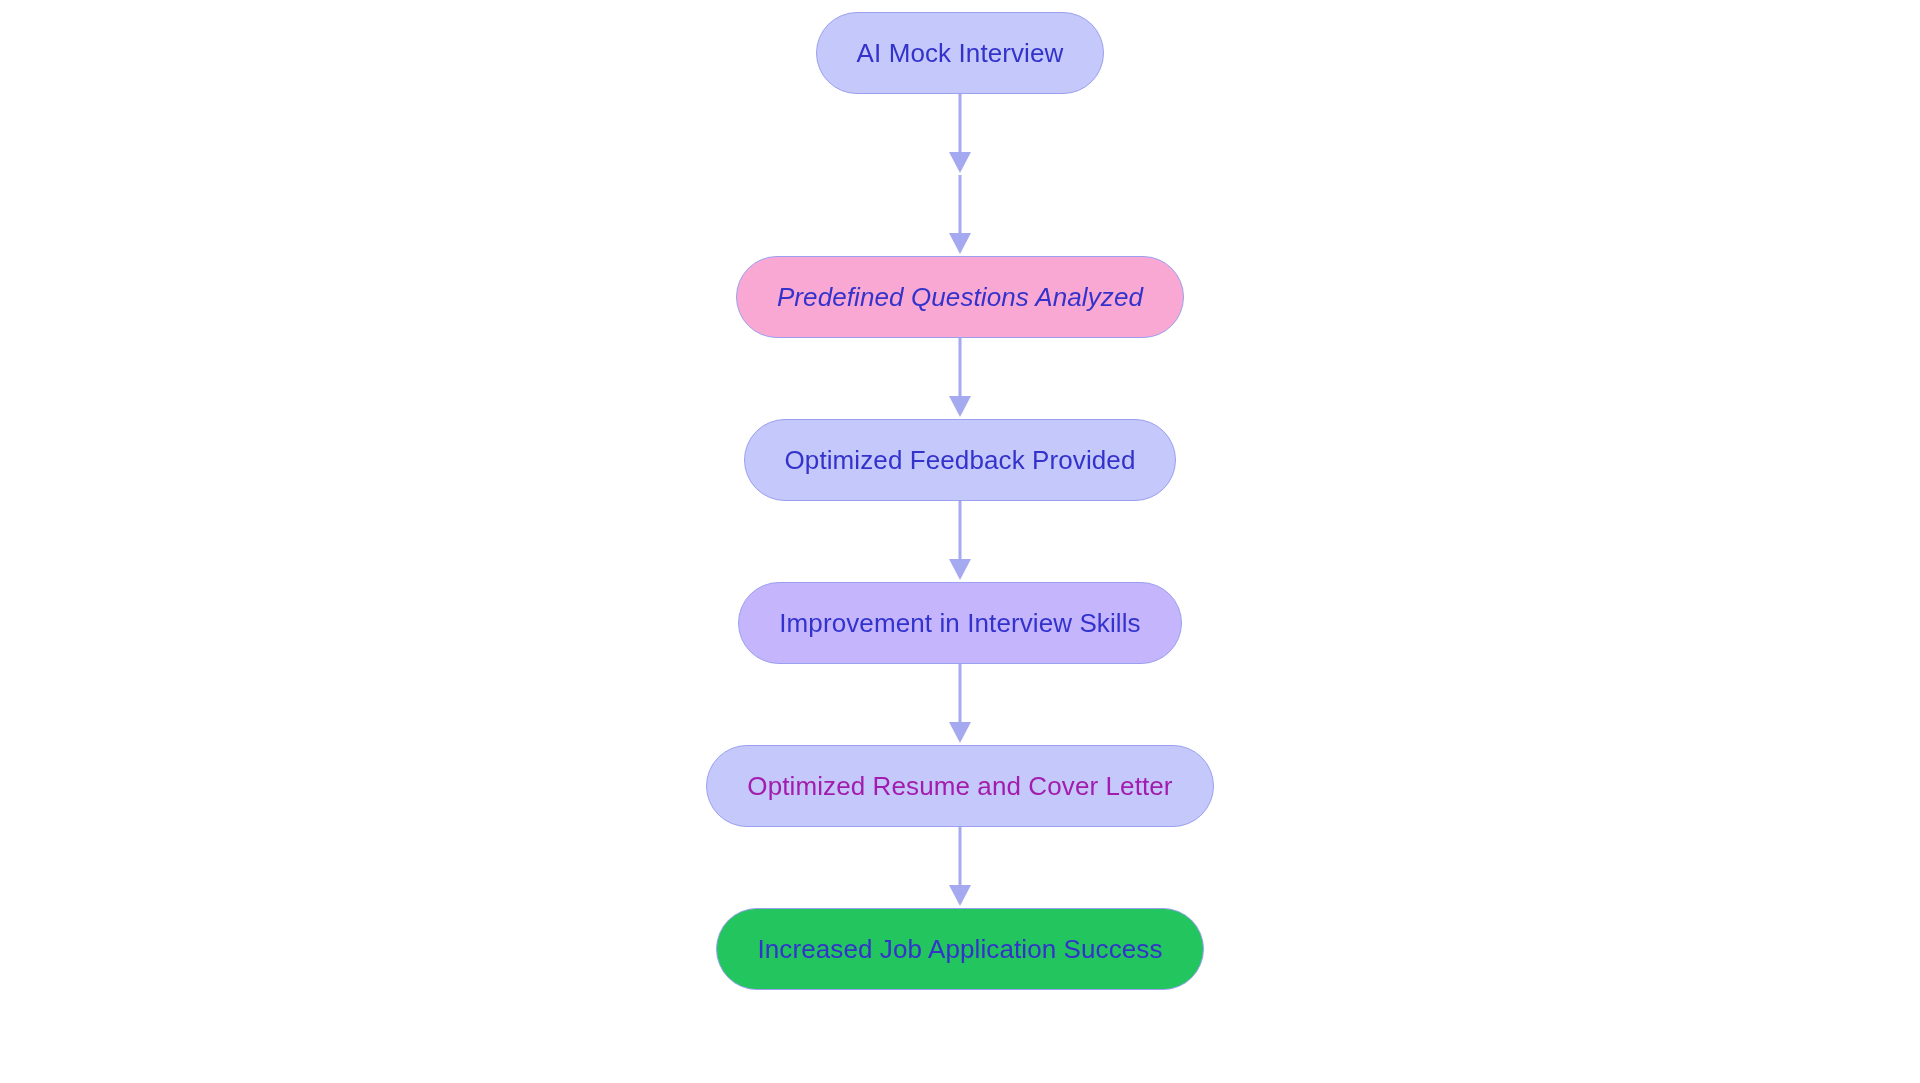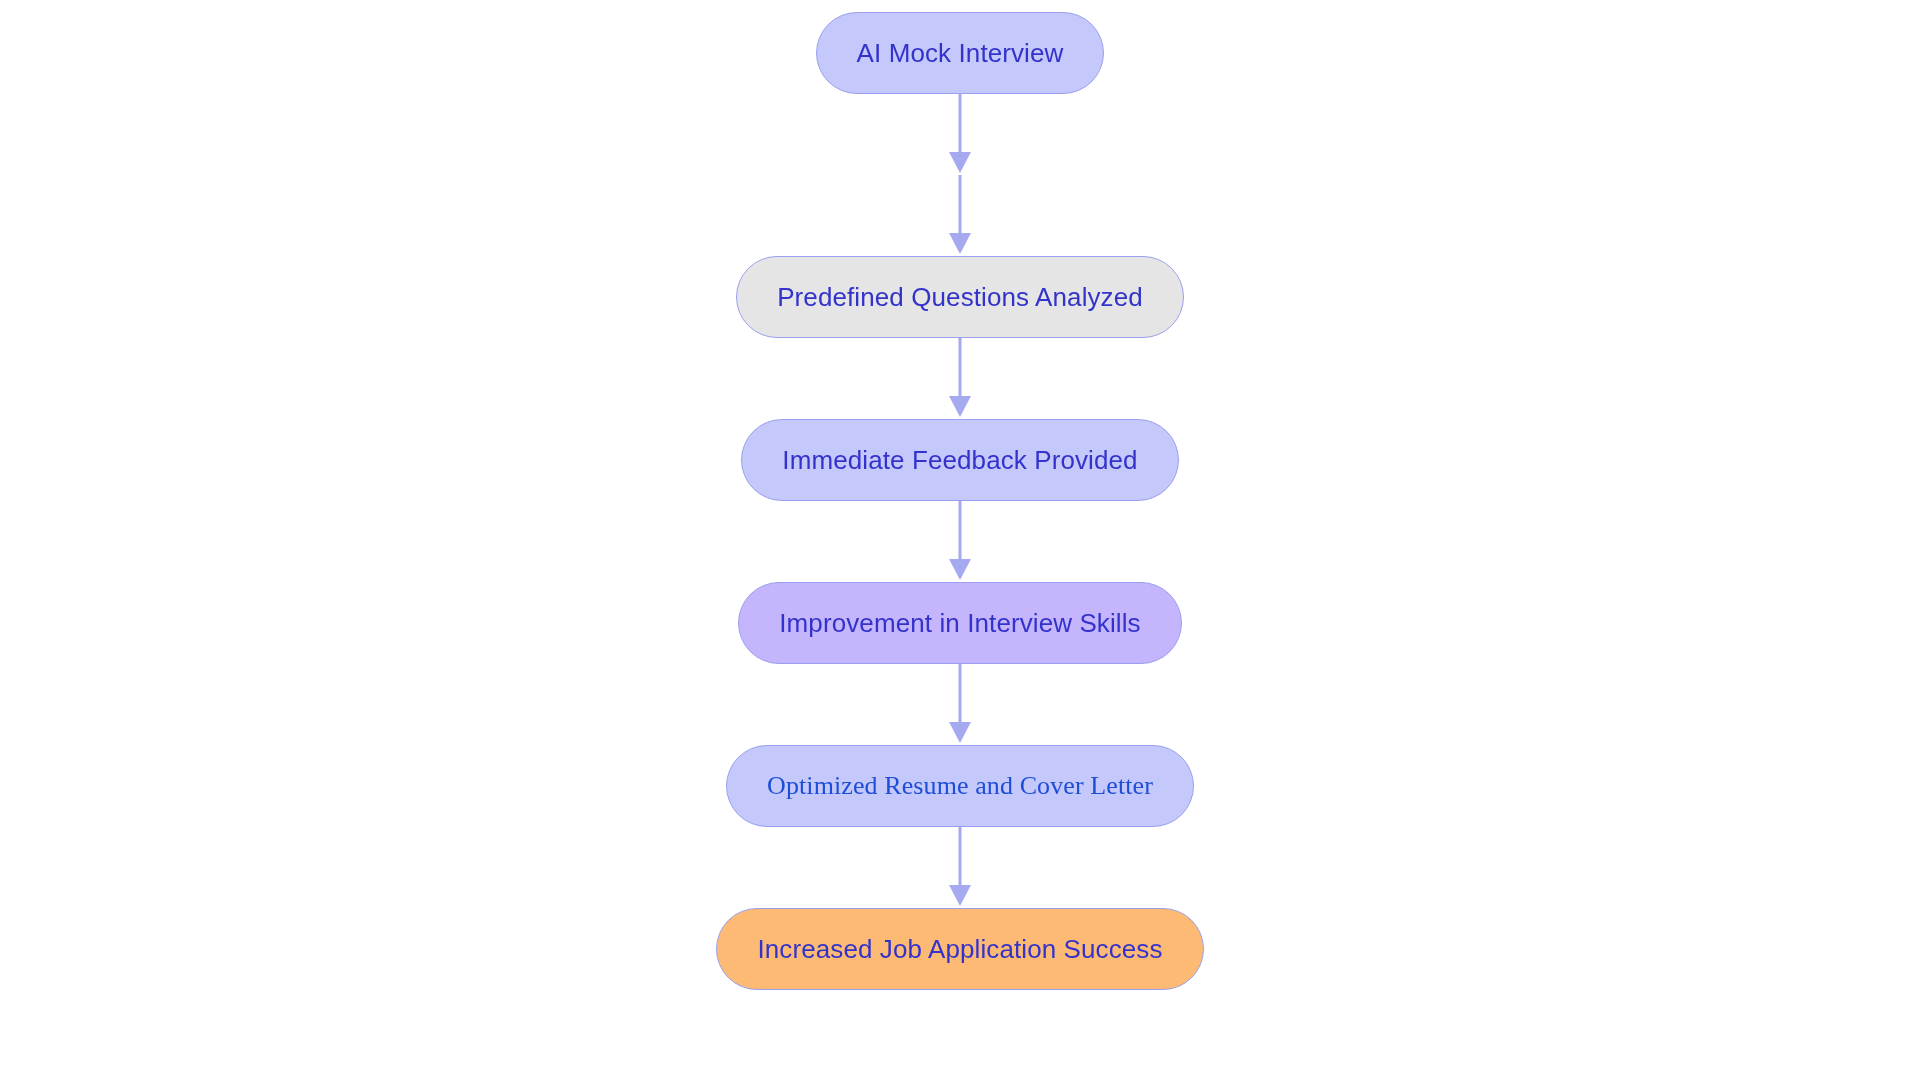--- a/index.html
+++ b/index.html
@@ -94,54 +94,54 @@
       <div class="stem" style="background: rgb(165, 170, 240);"></div>
       <div class="head" style="border-top-color: rgb(165, 170, 240);"></div>
     </div>
 
 
     <div class="connector">
       <div class="stem" style="background: rgb(165, 170, 240);"></div>
       <div class="head" style="border-top-color: rgb(165, 170, 240);"></div>
     </div>
 
-    <div class="node" style="background: #e5e5e5; border-color: rgb(154, 160, 239); color: rgb(51, 51, 204);">
+    <div class="node" style="background: #f9a8d4; border-color: rgb(154, 160, 239); color: rgb(51, 51, 204); font-style: italic;">
       <span>Predefined Questions Analyzed</span>
     </div>
 
     <div class="connector">
       <div class="stem" style="background: rgb(165, 170, 240);"></div>
       <div class="head" style="border-top-color: rgb(165, 170, 240);"></div>
     </div>
 
     <div class="node" style="background: rgb(197, 200, 250); border-color: rgb(154, 160, 239); color: rgb(51, 51, 204);">
-      <span>Immediate Feedback Provided</span>
+      <span>Optimized Feedback Provided</span>
     </div>
 
     <div class="connector">
       <div class="stem" style="background: rgb(165, 170, 240);"></div>
       <div class="head" style="border-top-color: rgb(165, 170, 240);"></div>
     </div>
 
     <div class="node" style="background: #c4b5fd; border-color: rgb(154, 160, 239); color: rgb(51, 51, 204);">
       <span>Improvement in Interview Skills</span>
     </div>
 
     <div class="connector">
       <div class="stem" style="background: rgb(165, 170, 240);"></div>
       <div class="head" style="border-top-color: rgb(165, 170, 240);"></div>
     </div>
 
-    <div class="node" style="background: rgb(197, 200, 250); border-color: rgb(154, 160, 239); color: #1d4ed8; font-family: Liberation Serif, serif;">
+    <div class="node" style="background: rgb(197, 200, 250); border-color: rgb(154, 160, 239); color: #a21caf;">
       <span>Optimized Resume and Cover Letter</span>
     </div>
 
     <div class="connector">
       <div class="stem" style="background: rgb(165, 170, 240);"></div>
       <div class="head" style="border-top-color: rgb(165, 170, 240);"></div>
     </div>
 
-    <div class="node" style="background: #fdba74; border-color: rgb(154, 160, 239); color: rgb(51, 51, 204);">
+    <div class="node" style="background: #22c55e; border-color: rgb(154, 160, 239); color: rgb(51, 51, 204);">
       <span>Increased Job Application Success</span>
     </div>
 
   </div>
 </div>
 
 </body></html>

